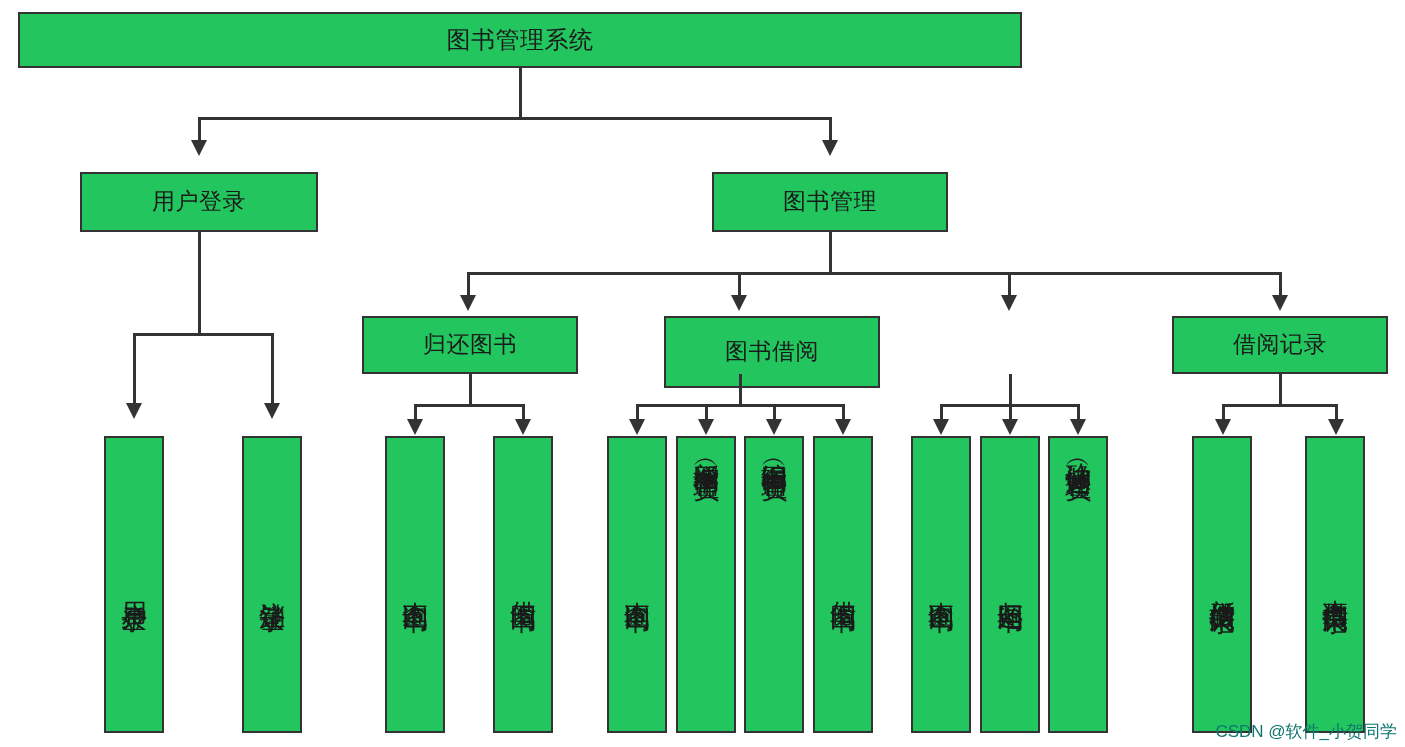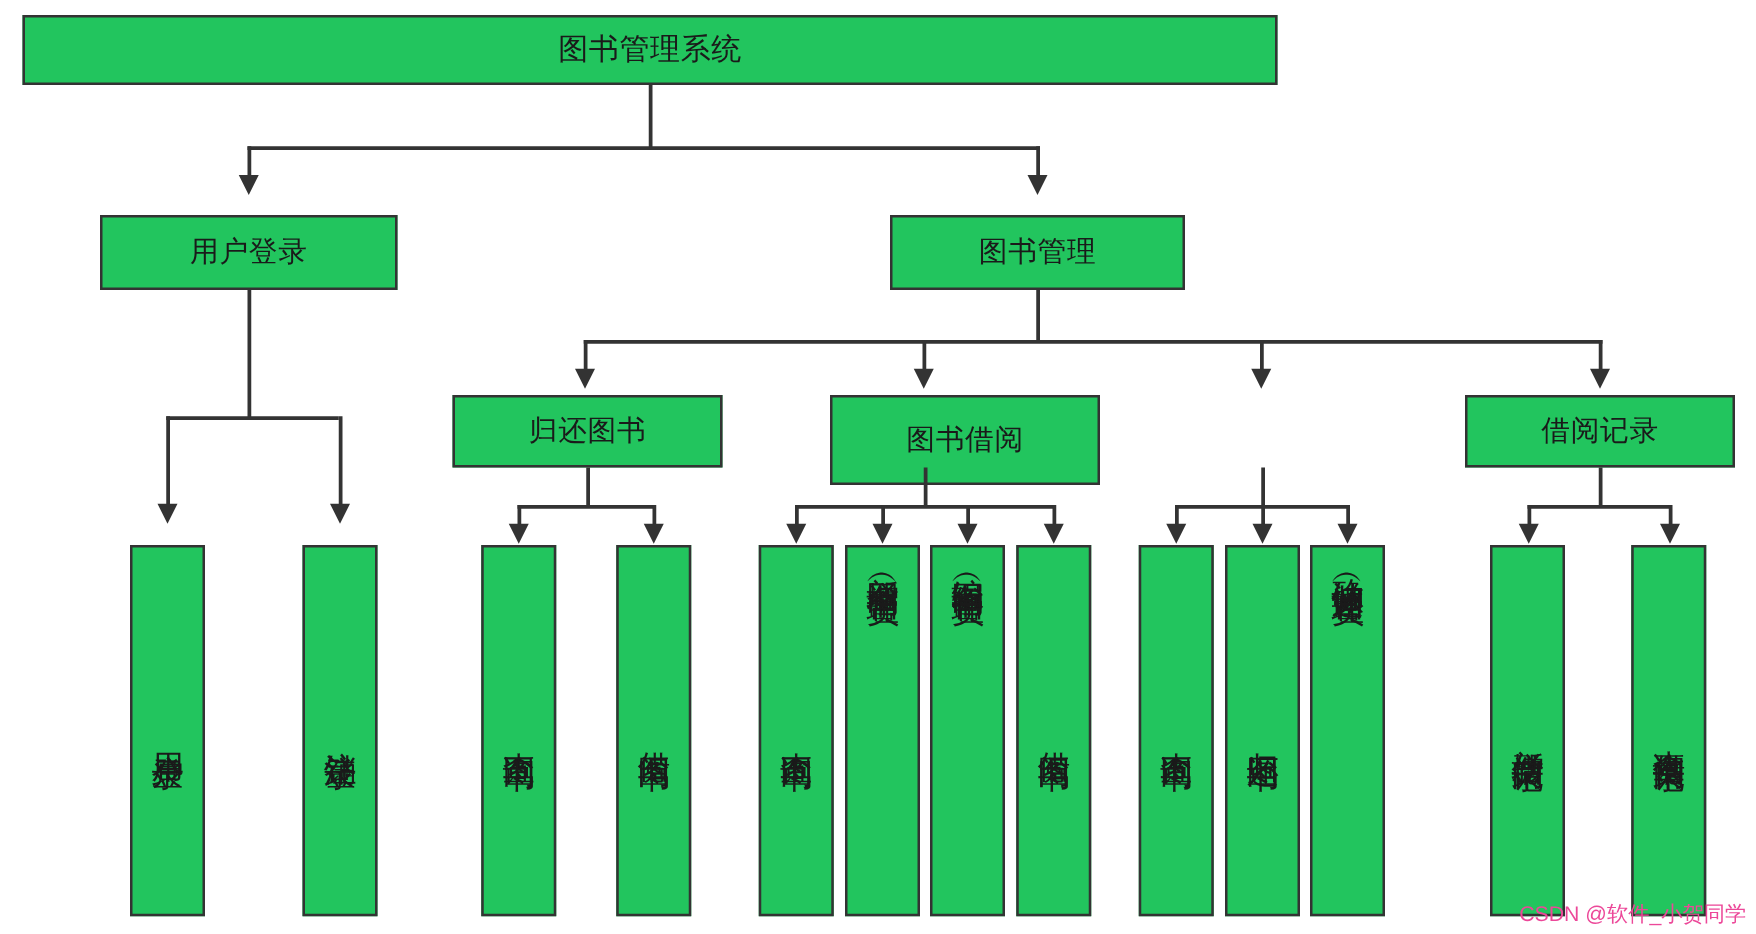--- a/index.html
+++ b/index.html
@@ -76,21 +76,21 @@
     border-left: 8px solid transparent;
     border-right: 8px solid transparent;
     border-top: 16px solid #333333;
   }
   
   #watermark {
     position: absolute;
     right: 8px;
     bottom: 4px;
     font-size: 17px;
-    color: #ec4899;
+    color: #0f766e;
     white-space: nowrap;
     font-family: "Liberation Sans", "DejaVu Sans", sans-serif;
     text-align: right;
   }
 </style>
 </head>
 <body>
 
 <div id="canvas">
 

